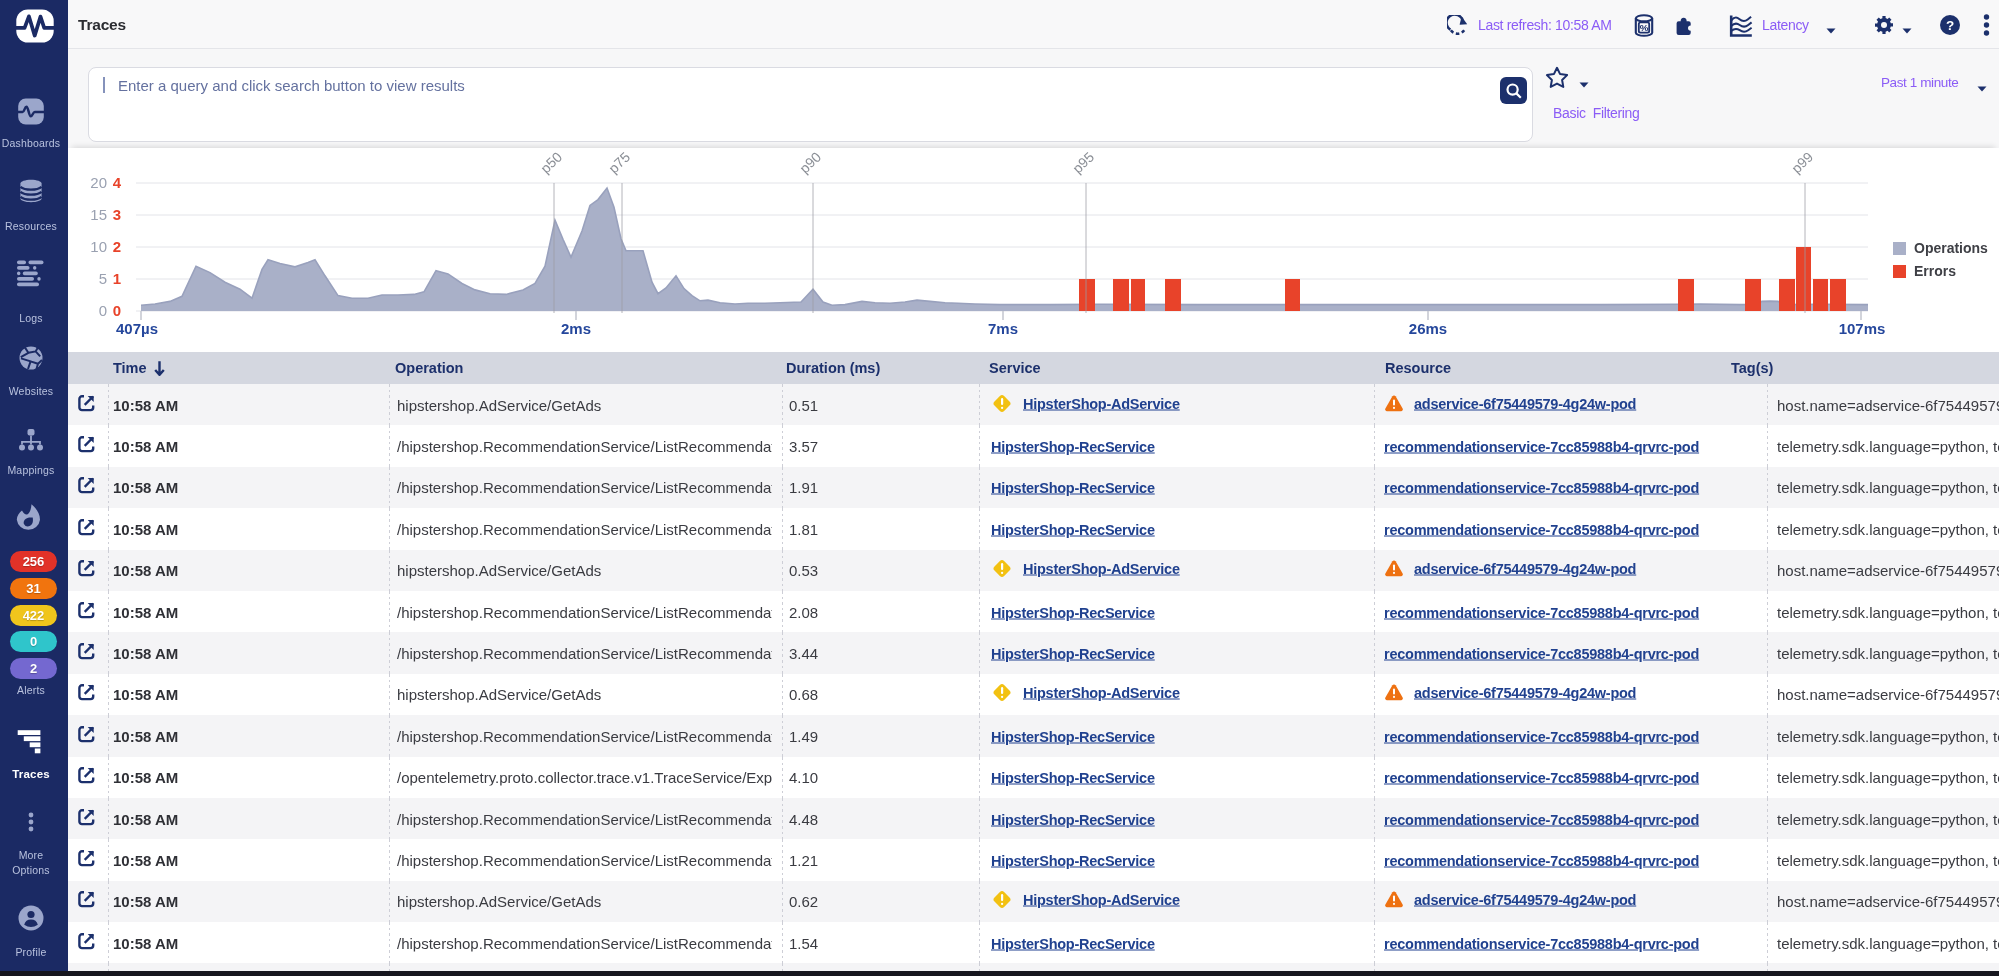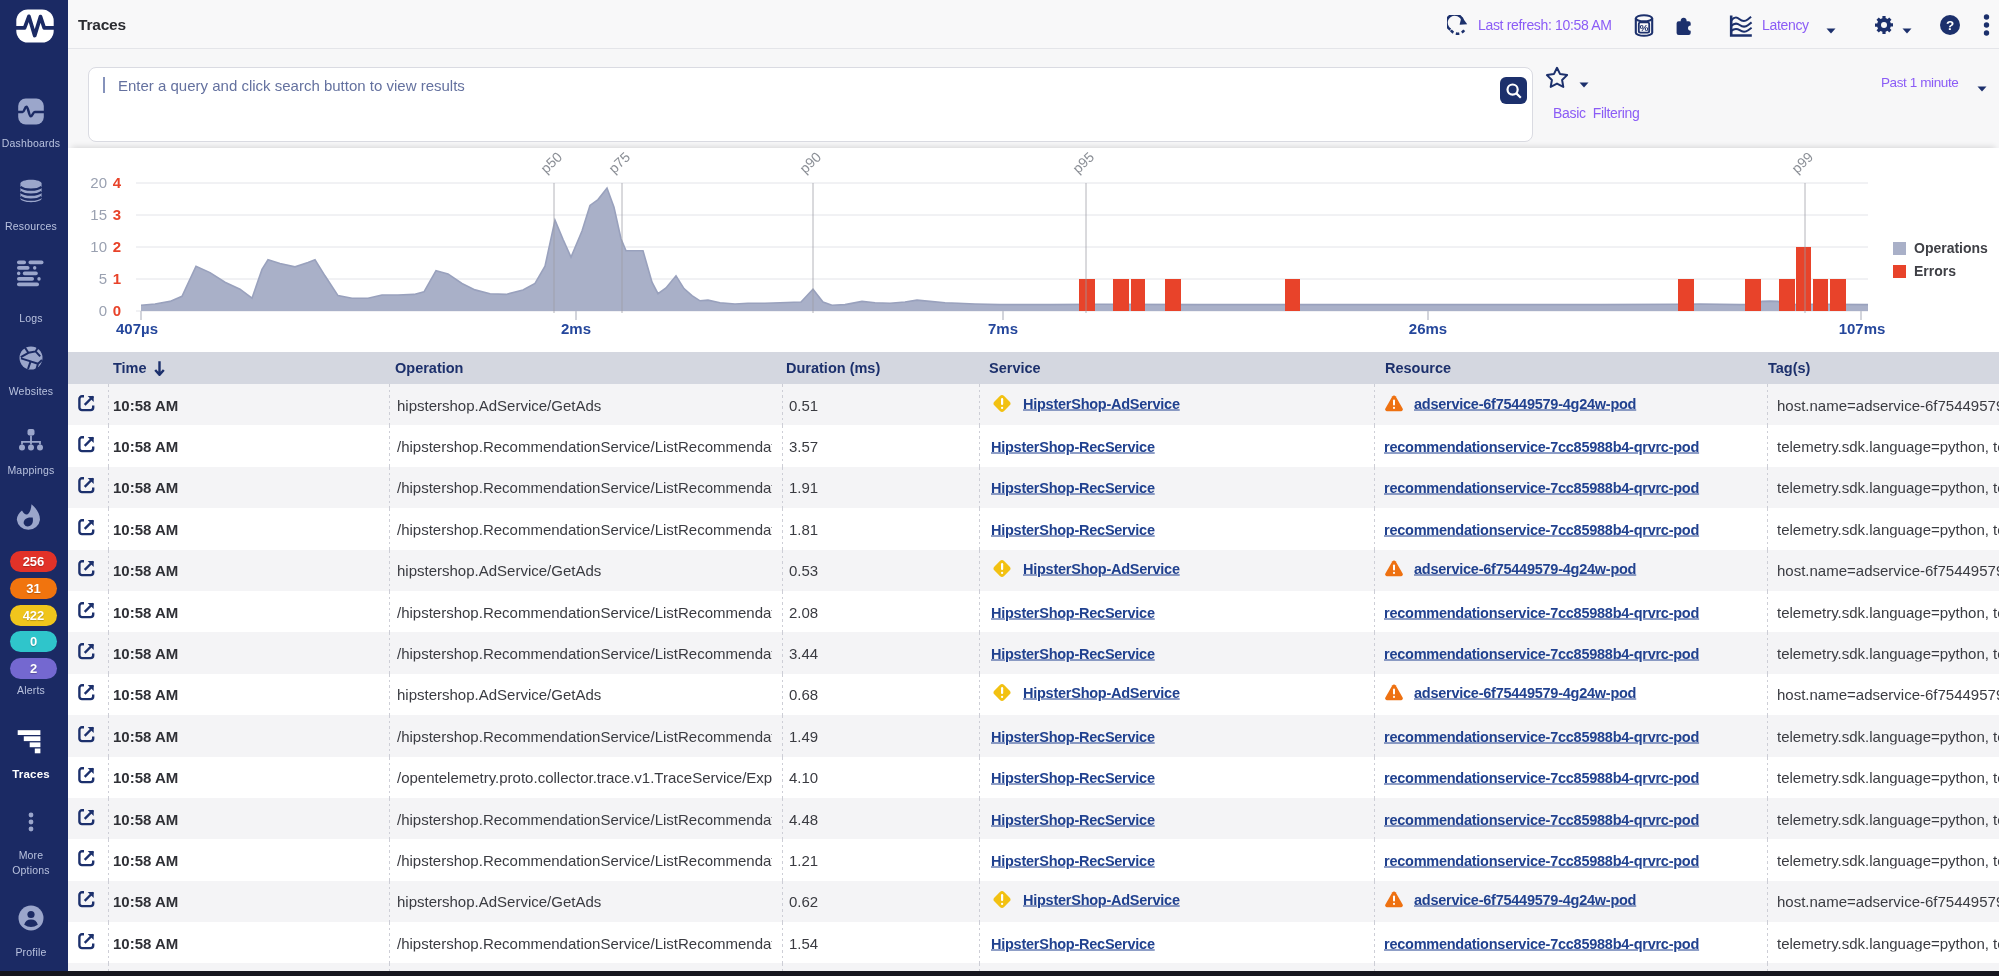--- a/index.html
+++ b/index.html
@@ -241,21 +241,21 @@
 </div>
 
 <div id="thead">
   <div class="th" style="left:45px">Time <svg width="11" height="16" viewBox="0 0 11 16" style="vertical-align:-3px;margin-left:3px">
         <path d="M5.5 1.2v12.6M1.2 10l4.3 4.8L9.8 10" stroke="#1c306c" stroke-width="2.4" fill="none"></path>
       </svg></div>
   <div class="th" style="left:327px">Operation</div>
   <div class="th" style="left:718px">Duration (ms)</div>
   <div class="th" style="left:921px">Service</div>
   <div class="th" style="left:1317px">Resource</div>
-  <div class="th" style="left:1700px">Tag(s)</div>
+  <div class="th" style="left:1663px">Tag(s)</div>
 </div>
 <div id="rows">
     <div class="row g">
       <span class="sep" style="left:39.5px"></span>
       <span class="sep" style="left:320.5px"></span>
       <span class="sep" style="left:713.5px"></span>
       <span class="sep" style="left:910.5px"></span>
       <span class="sep" style="left:1305.5px"></span>
       <span class="sep" style="left:1698.5px"></span>
       <span class="elink"><svg width="21" height="21" viewBox="0 0 21 21" fill="none" stroke="#1c306c" stroke-width="2.4">

